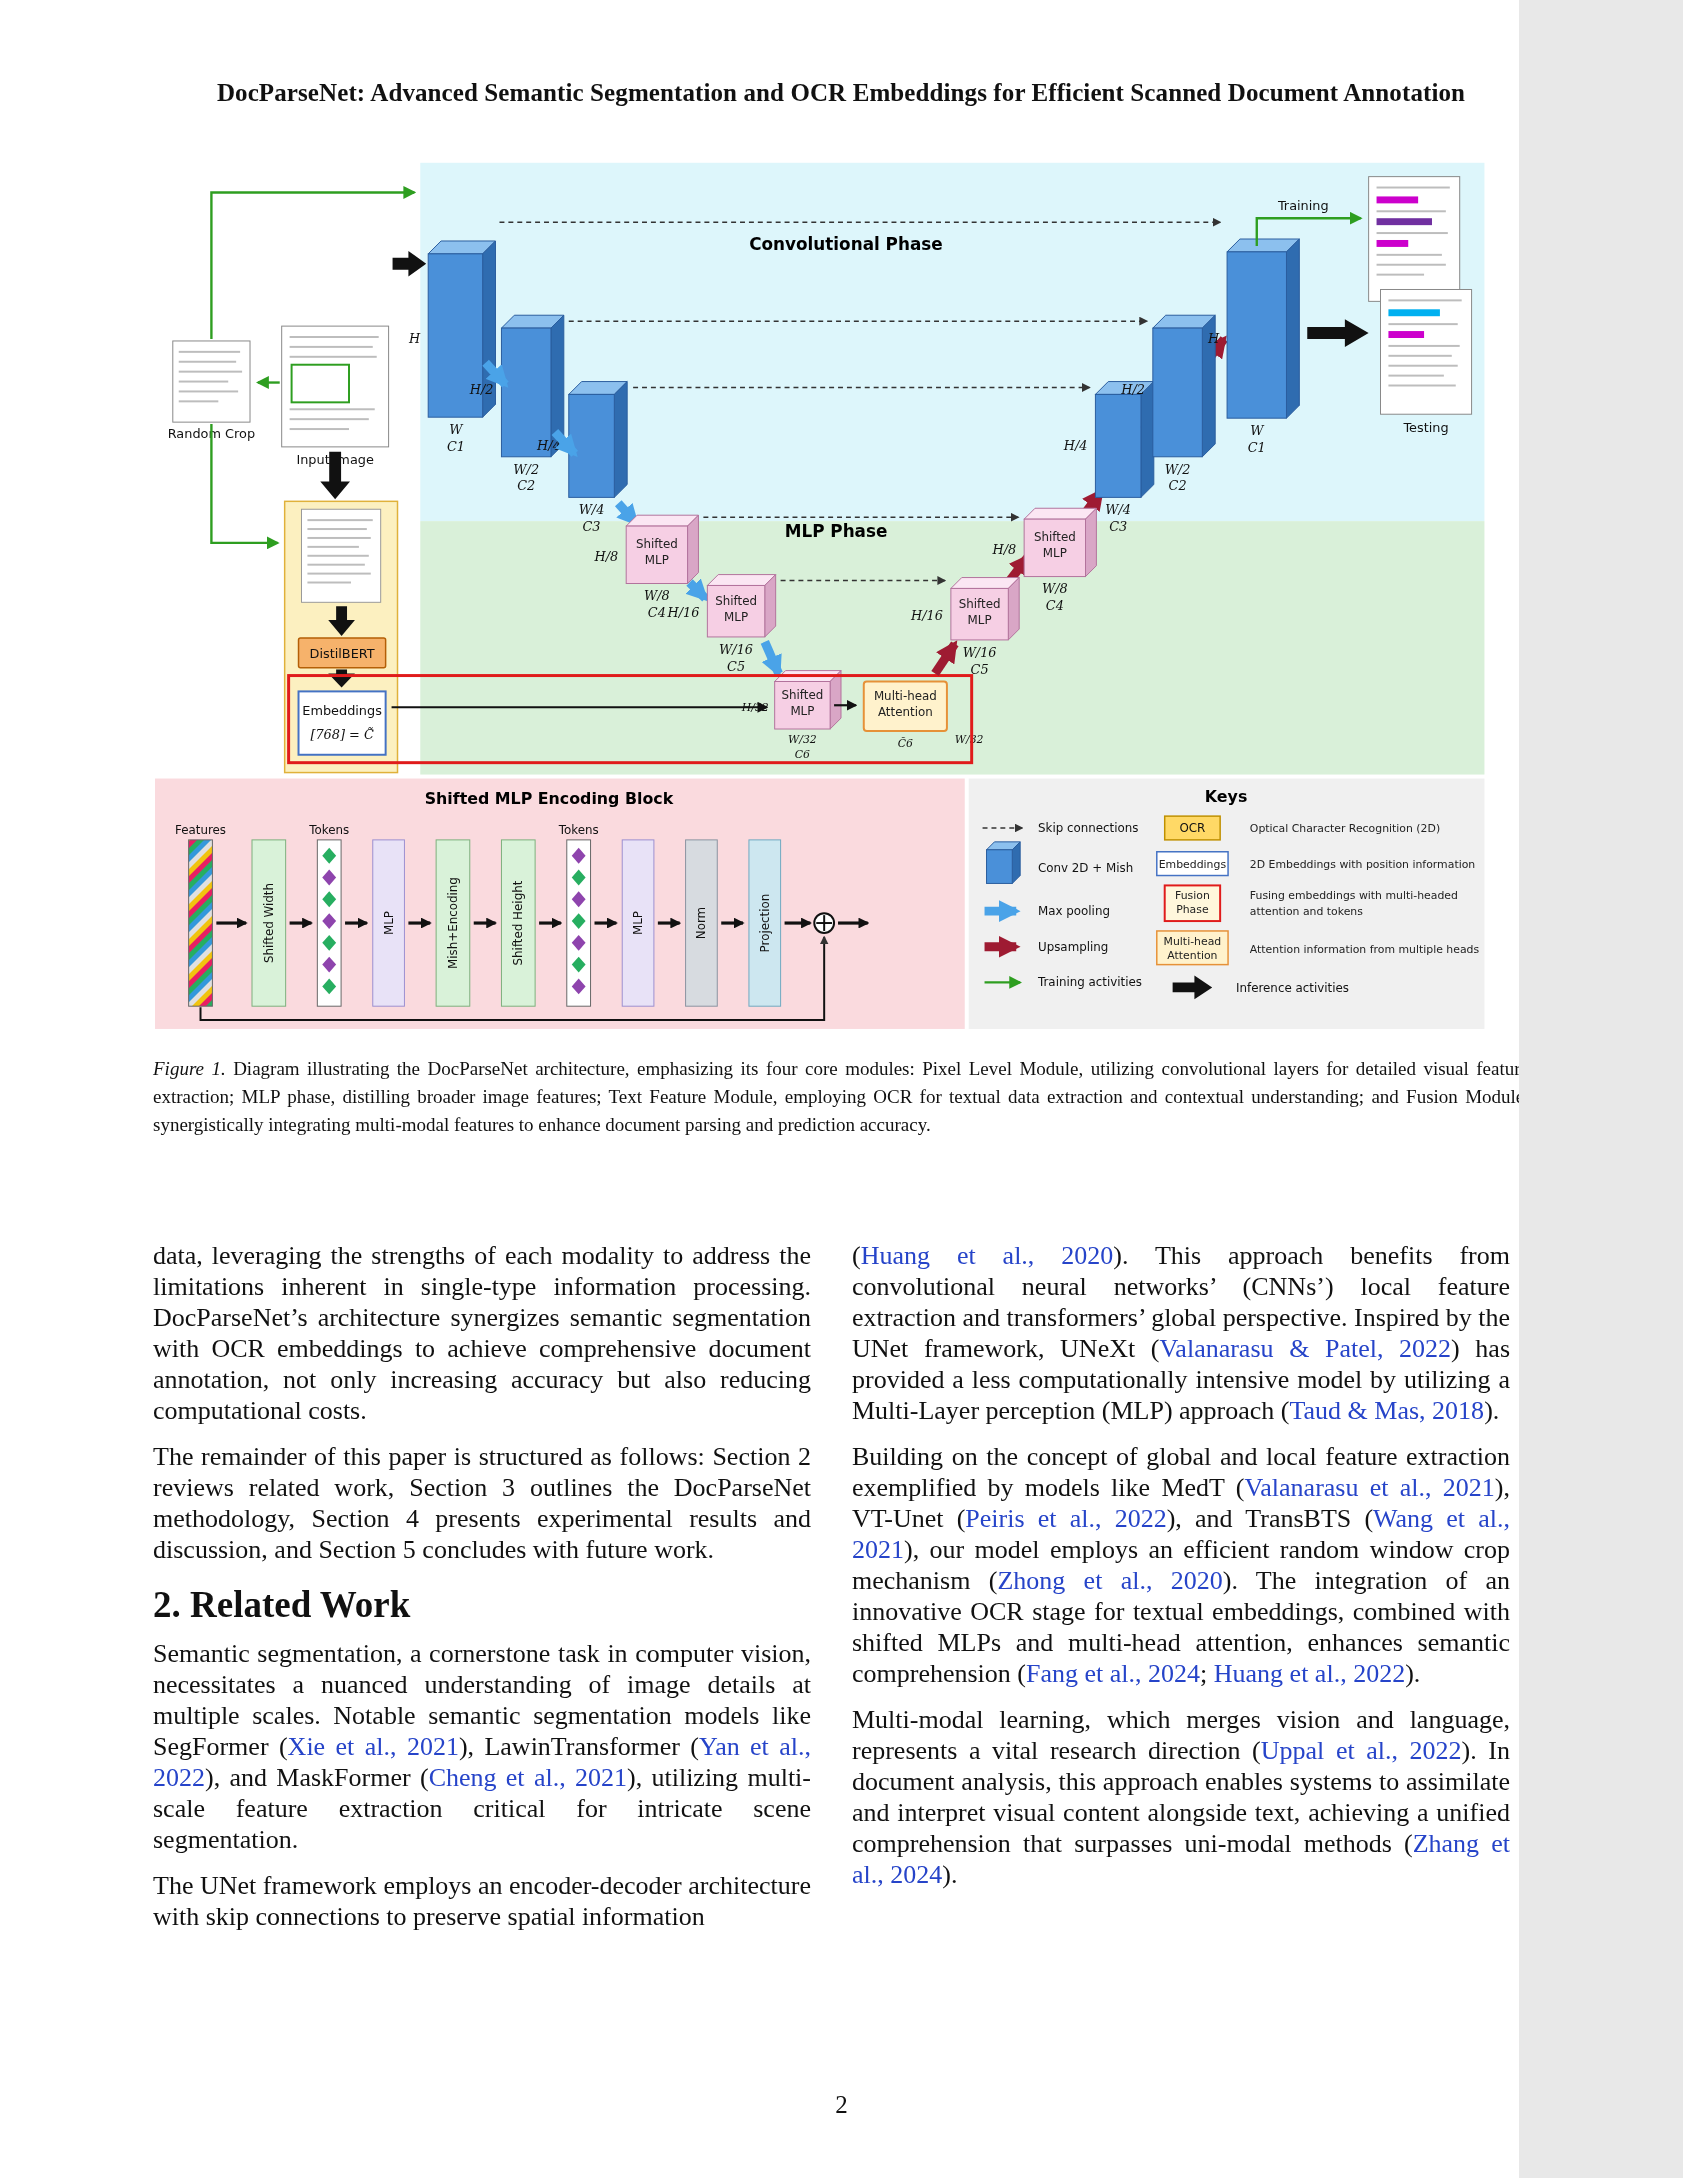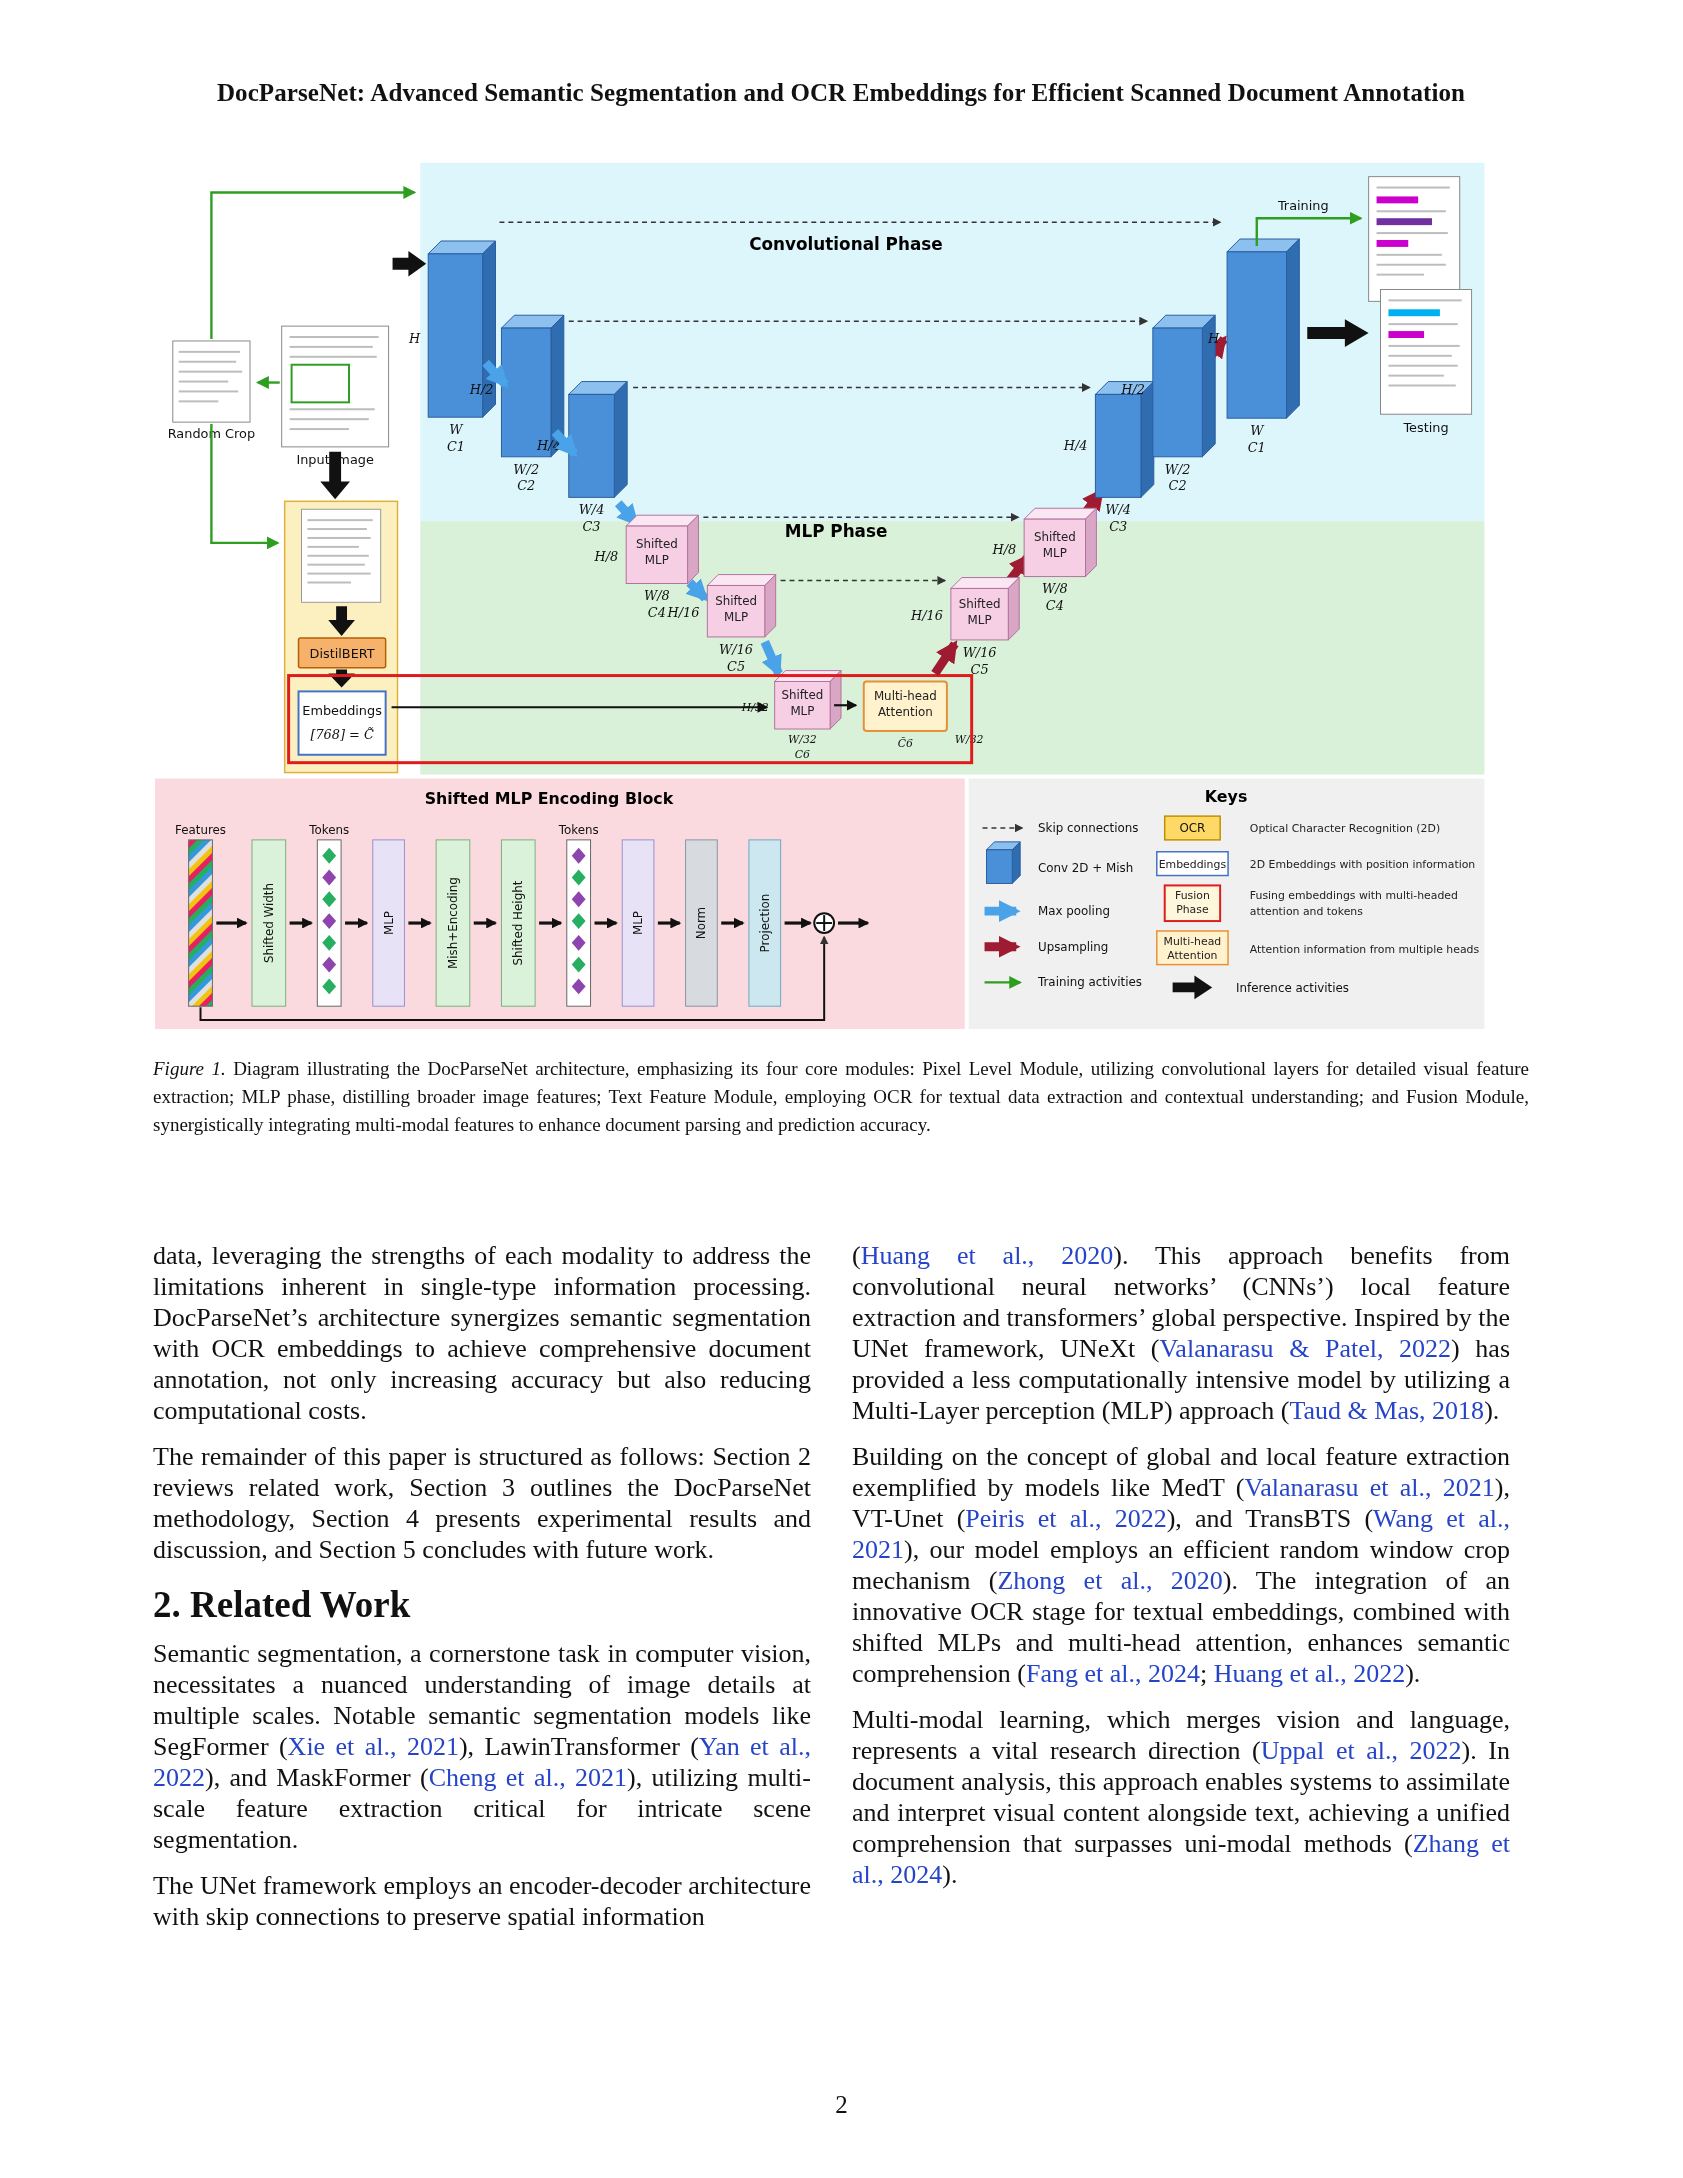--- a/index.html
+++ b/index.html
@@ -1,16 +1,16 @@
 <!DOCTYPE html>
 <html><head>
 <meta charset="utf-8">
 <style>
   html,body{margin:0;padding:0;background:#e8e8e8}
-  .page{position:relative;width:1683px;height:2178px;background:#ffffff;
+  .page{position:relative;width:1519px;height:2178px;background:#ffffff;
         font-family:"Liberation Serif",serif;color:#111;overflow:hidden}
   .header{position:absolute;top:79px;left:153px;width:1376px;text-align:center;
           font-weight:bold;font-size:25px;letter-spacing:0.1px}
   .figure{position:absolute;top:135px;left:153px;width:1376px;height:896px}
   .caption{position:absolute;top:1055px;left:153px;width:1376px;
            font-size:19px;line-height:28px;text-align:justify}
   .cap-label{font-style:italic}
   .columns{position:absolute;top:1240px;left:153px;width:1376px;display:flex;gap:41px}
   .col{width:658px;font-size:26px;line-height:31px;text-align:justify}
   .col p{margin:0 0 15px 0}

